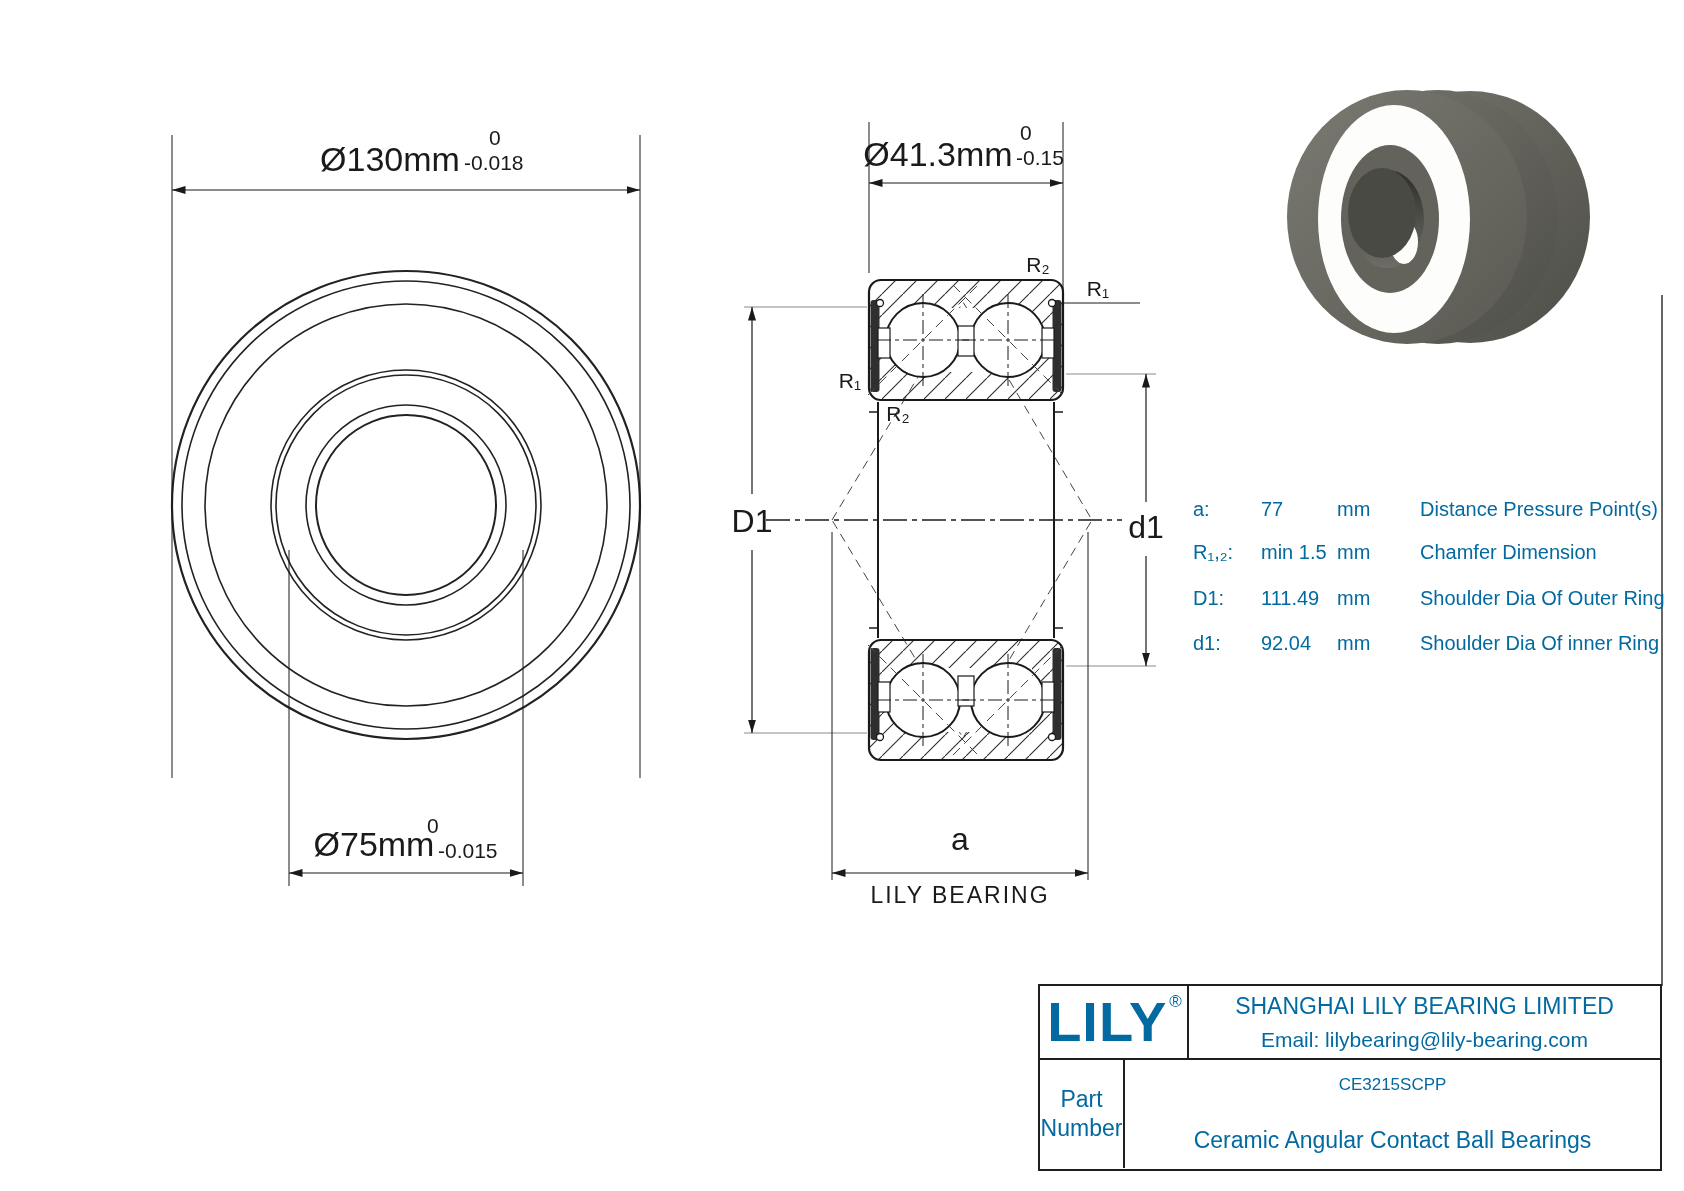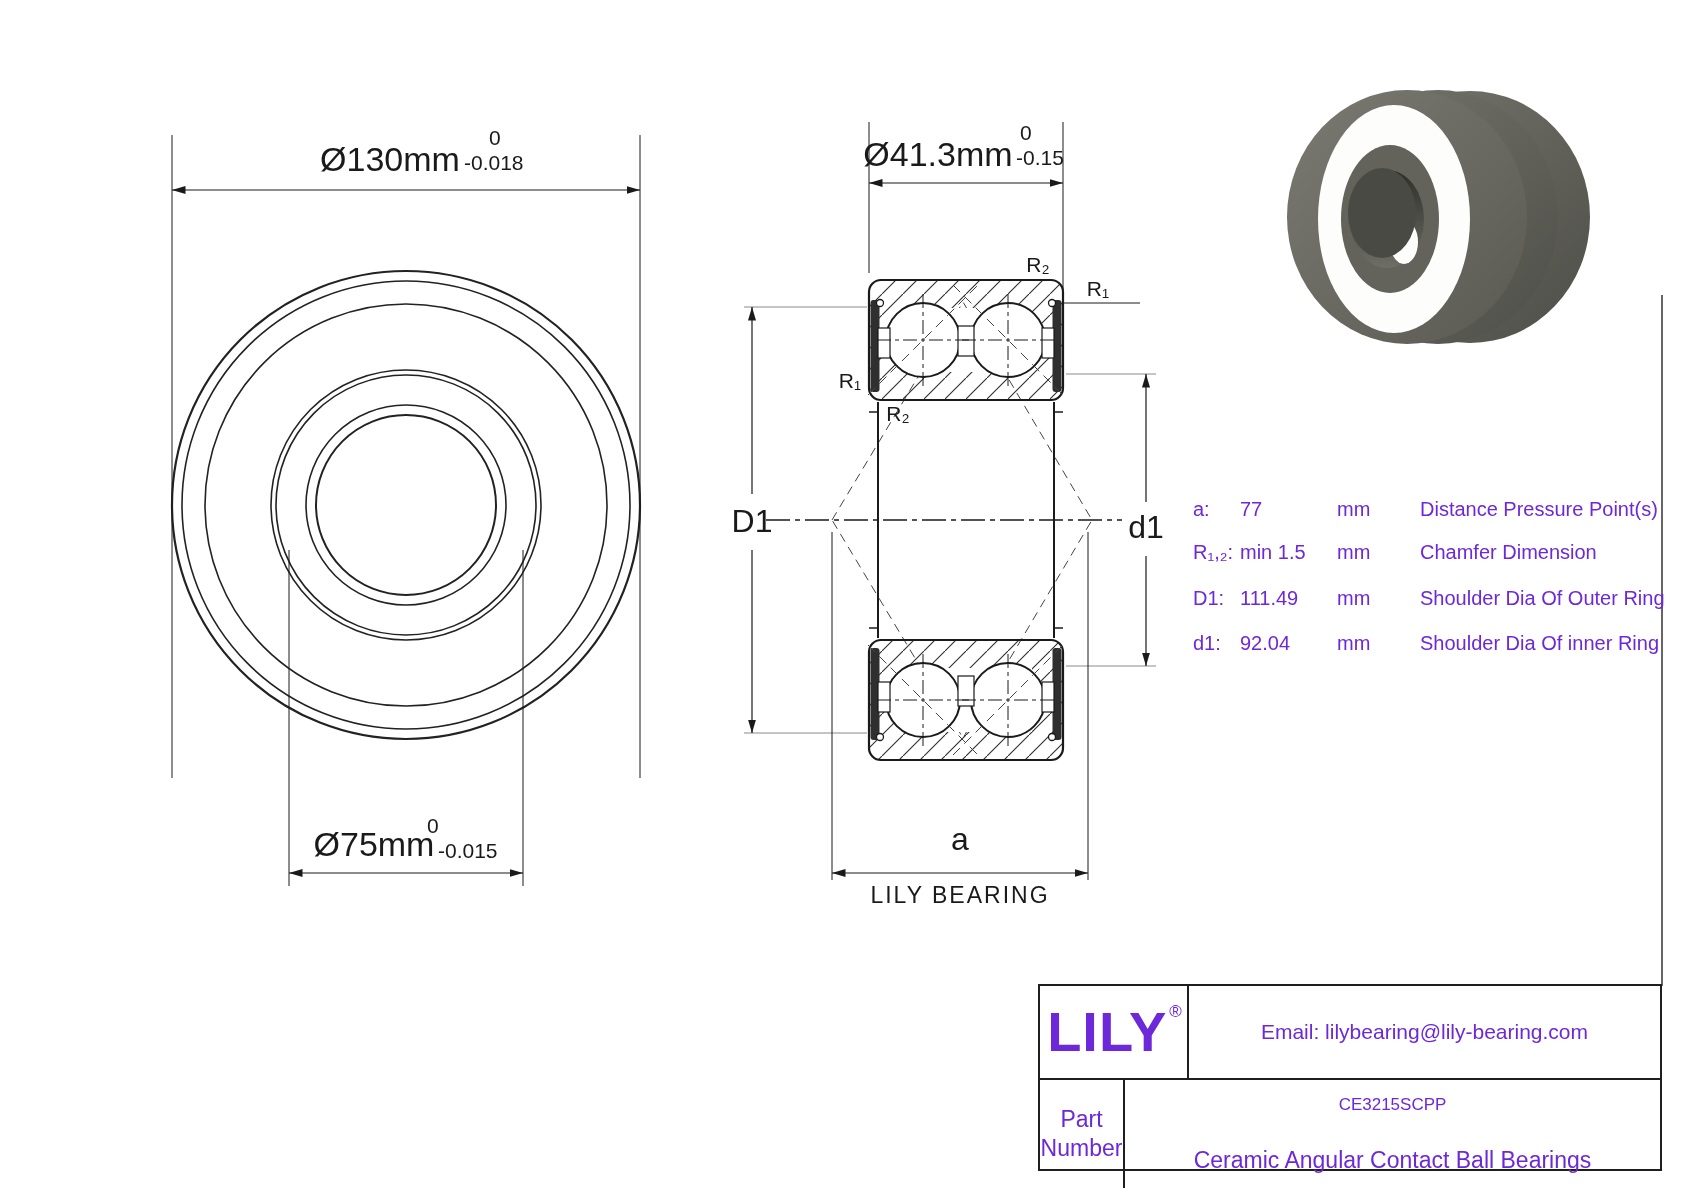--- a/index.html
+++ b/index.html
@@ -1,34 +1,34 @@
 <!DOCTYPE html>
 <html><head>
 <meta charset="utf-8">
 <style>
   html,body{margin:0;padding:0;background:#ffffff;}
   .stage{position:relative;width:1684px;height:1191px;background:#fff;overflow:hidden;
-         font-family:"Liberation Sans", sans-serif;color:#6d28d9;}
+         font-family:"Liberation Sans", sans-serif;color:#0369a1;}
   svg text{font-family:"Liberation Sans", sans-serif;fill:#1a1a1a;}
   .dim-main{font-size:34px;}
   .dim-tol{font-size:21px;}
   .dim-letter{font-size:32px;}
   .r-label{font-size:21px;}
   .watermark{font-size:23px;letter-spacing:2px;}
   
   .spec-table{position:absolute;left:1180px;top:498px;width:492px;height:170px;}
   .spec-row{position:absolute;left:0;width:100%;height:26px;font-size:20px;white-space:nowrap;}
   .spec-row .c-label{position:absolute;left:13px;}
-  .spec-row .c-value{position:absolute;left:60px;}
+  .spec-row .c-value{position:absolute;left:81px;}
   .spec-row .c-unit{position:absolute;left:157px;}
   .spec-row .c-desc{position:absolute;left:240px;}
   
   .title-block{position:absolute;left:1038px;top:984px;width:624px;height:187px;
                border:2px solid #1f1f1f;box-sizing:border-box;background:#fff;}
-  .tb-row1{display:flex;height:94px;border-bottom:2px solid #1f1f1f;box-sizing:border-box;}
+  .tb-row1{display:flex;height:74px;border-bottom:2px solid #1f1f1f;box-sizing:border-box;}
   .tb-row2{display:flex;height:108px;box-sizing:border-box;}
   .tb-logo-cell{width:149px;border-right:2px solid #1f1f1f;box-sizing:border-box;
                 display:flex;align-items:center;justify-content:center;}
   .tb-company-cell{flex:1;display:flex;flex-direction:column;align-items:center;justify-content:center;gap:8px;}
   .tb-partlabel-cell{width:85px;border-right:2px solid #1f1f1f;box-sizing:border-box;
                      display:flex;align-items:center;justify-content:center;text-align:center;
                      font-size:23px;line-height:1.25;}
   .tb-part-cell{flex:1;display:flex;flex-direction:column;align-items:center;justify-content:center;gap:6px;}
   .logo-text{font-size:56px;font-weight:700;letter-spacing:1px;line-height:1;}
   .logo-reg{font-size:17px;vertical-align:super;position:relative;top:-20px;left:2px;font-weight:400;}
@@ -238,20 +238,21 @@
 </div>
 
 
 <div class="title-block">
   <div class="tb-row1">
     <div class="tb-logo-cell">
       <span class="logo-text">LILY</span>
           <span class="logo-reg">®</span>
     </div>
     <div class="tb-company-cell">
+      <div class="company-name">SHANGHAI LILY BEARING LIMITED</div>
       <div class="company-email">Email: lilybearing@lily-bearing.com</div>
     </div>
   </div>
   <div class="tb-row2">
     <div class="tb-partlabel-cell">Part Number</div>
     <div class="tb-part-cell">
       <div class="part-number">CE3215SCPP</div>
       <div class="part-desc">Ceramic Angular Contact Ball Bearings</div>
     </div>
   </div>

